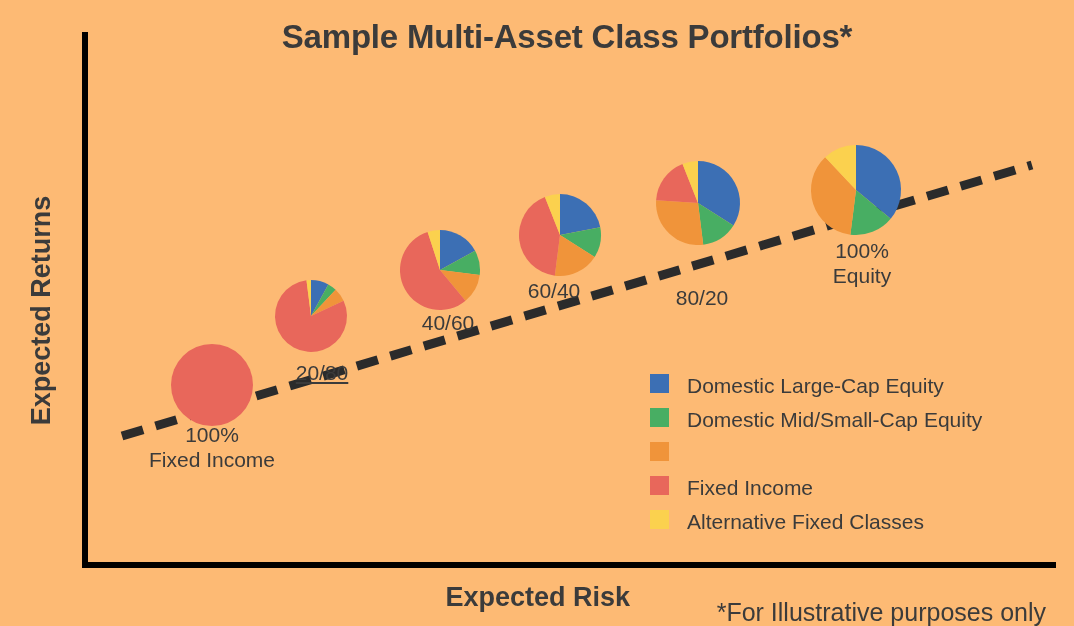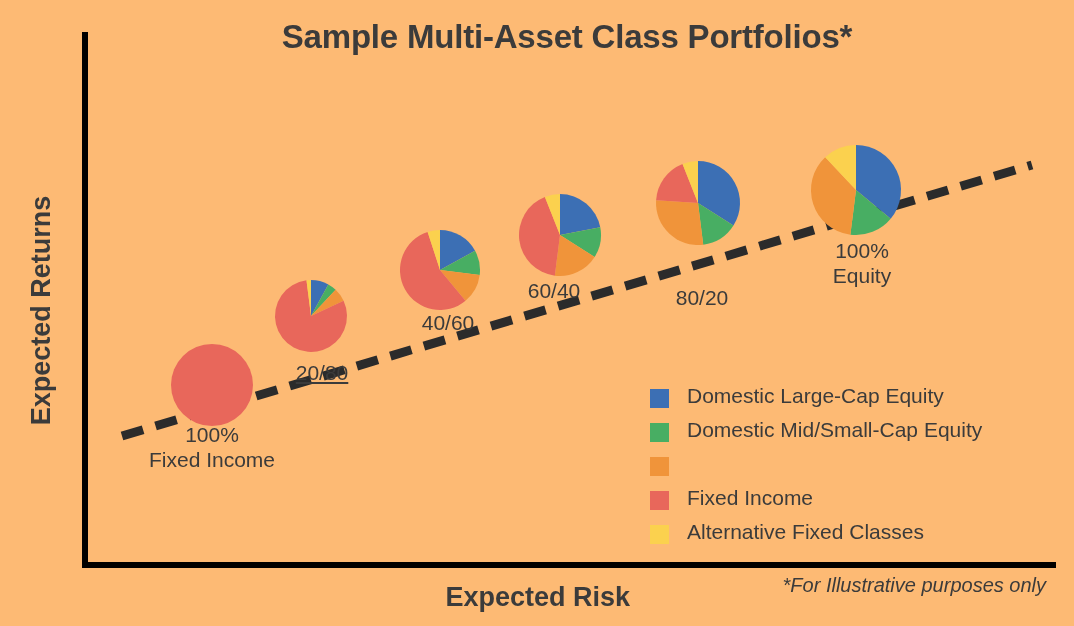--- a/index.html
+++ b/index.html
@@ -54,41 +54,40 @@
     top: 582px;
     width: 430px;
     text-align: right;
     font-size: 27px;
     font-weight: bold;
     color: #3b3b3b;
   }
   .footnote {
     position: absolute;
     right: 28px;
-    top: 574px;
-    font-size: 20px;
-    font-style: italic;
+    top: 598px;
+    font-size: 25px;
     color: #3b3b3b;
   }
   .point-label {
     position: absolute;
     text-align: center;
     font-size: 21px;
     line-height: 25px;
     color: #3b3b3b;
     white-space: pre;
   }
   .legend {
     position: absolute;
     left: 650px;
     top: 374px;
   }
   .legend-row {
     display: flex;
-    align-items: flex-end;
+    align-items: flex-start;
     height: 34px;
   }
   .legend-swatch {
     width: 19px;
     height: 19px;
     flex: 0 0 auto;
   }
   .legend-text {
     margin-left: 18px;
     font-size: 21px;

